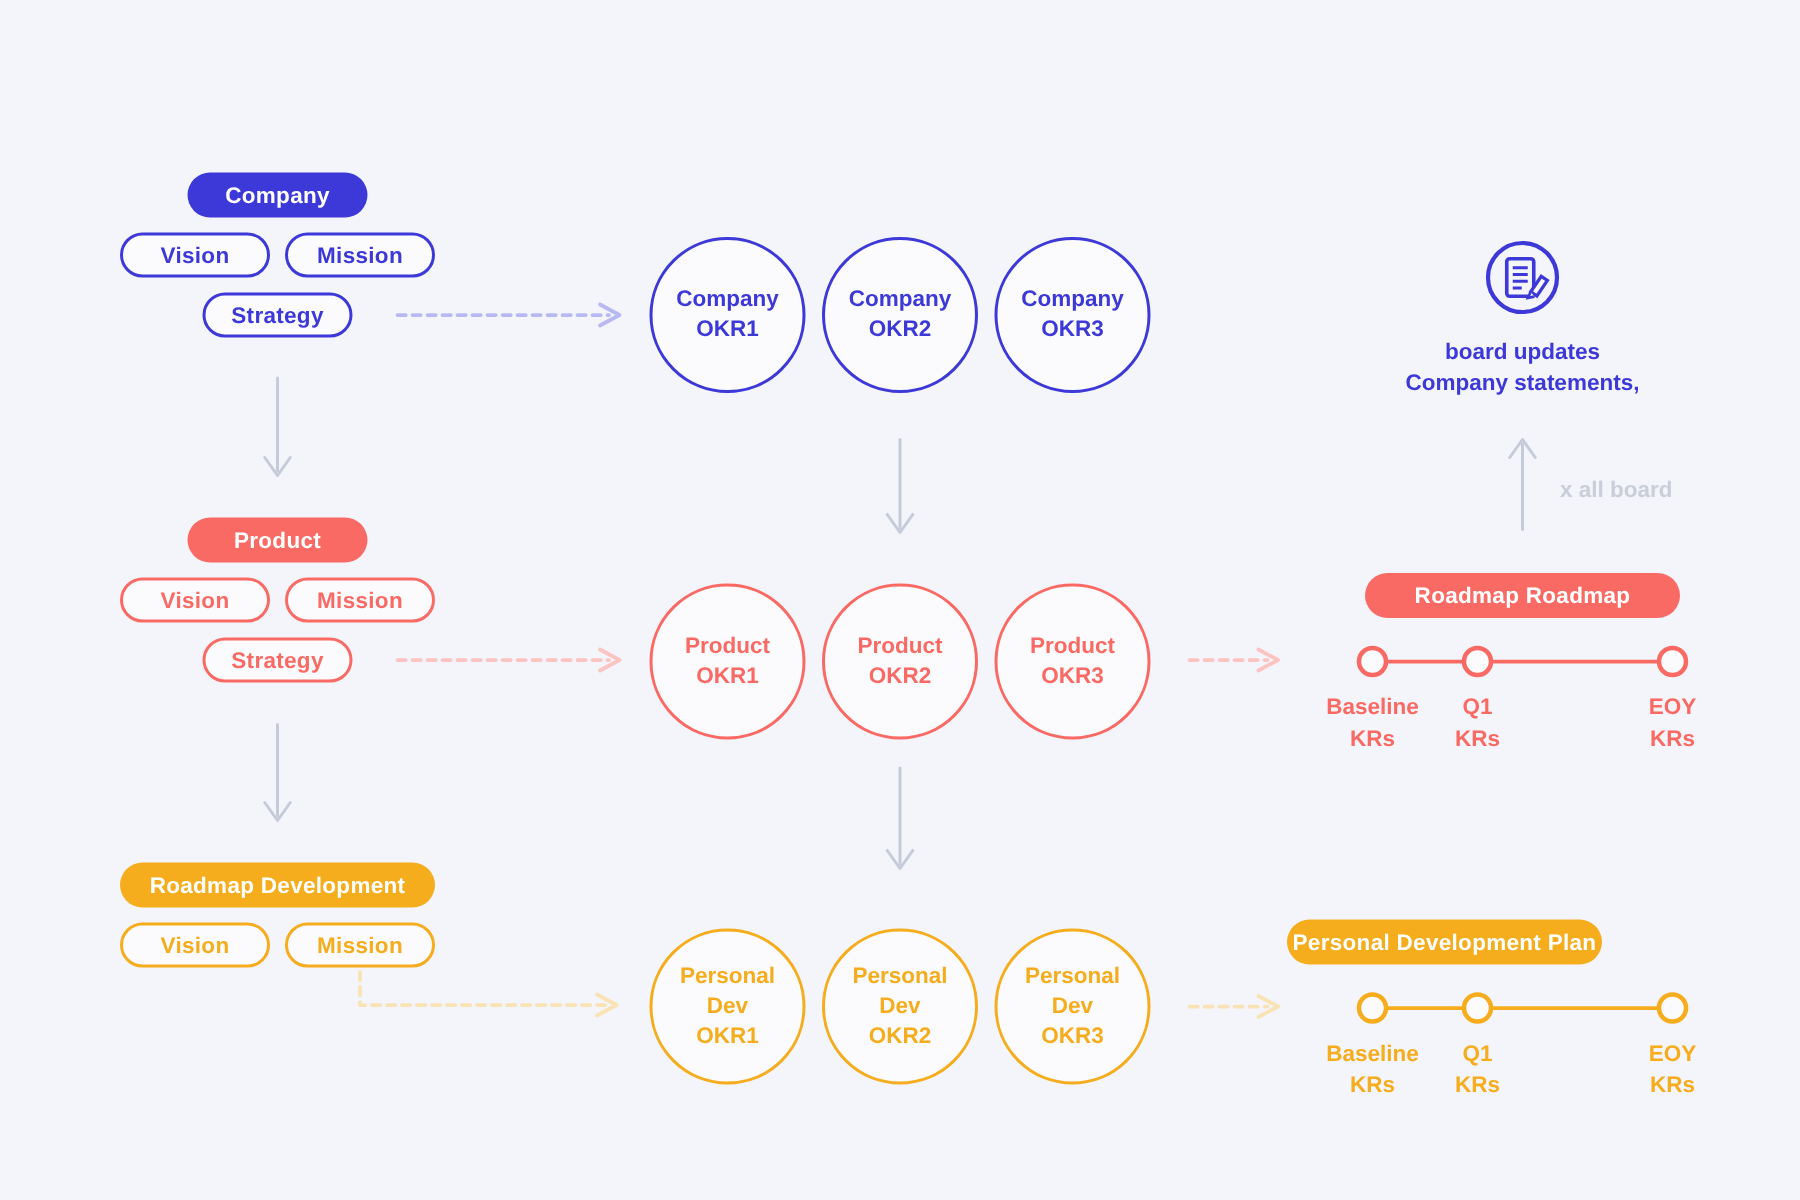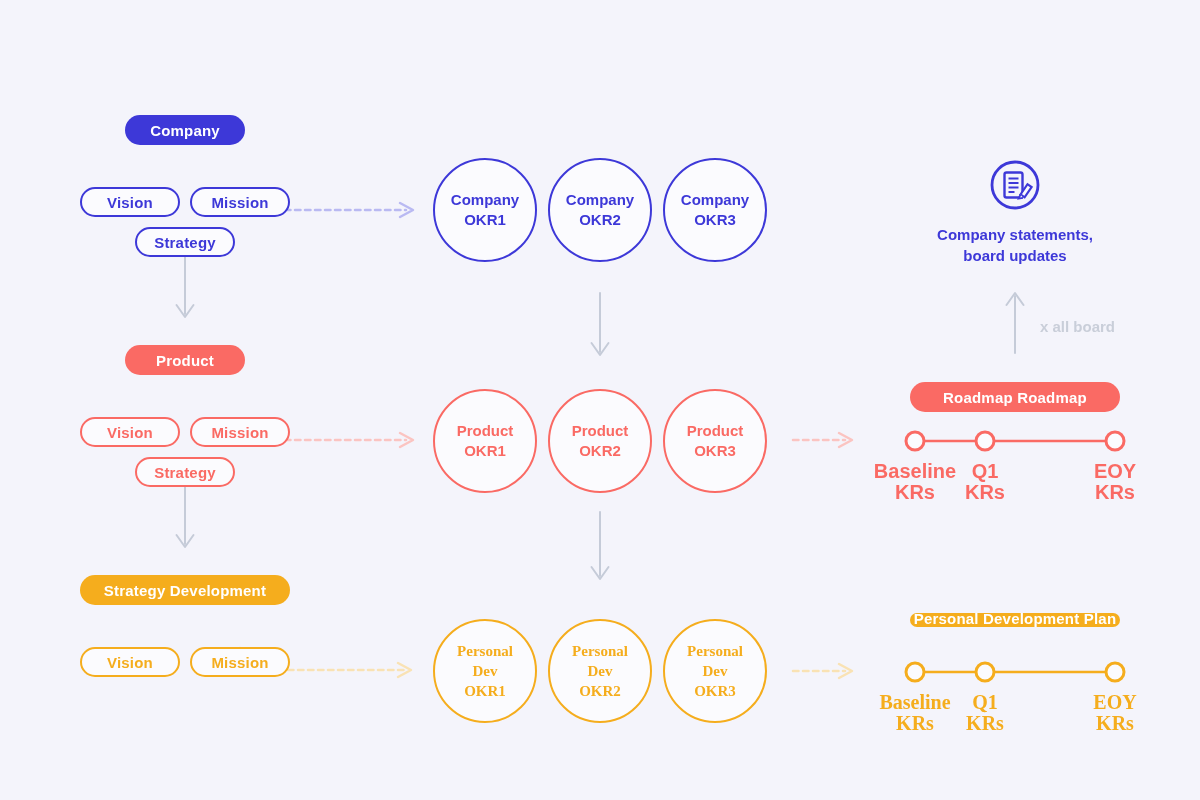--- a/index.html
+++ b/index.html
@@ -9,36 +9,36 @@
   }
   html,body{margin:0;padding:0;background:var(--bg);}
   body{font-family:"Liberation Sans",sans-serif;}
   .canvas{position:relative;width:1200px;height:800px;background:var(--bg);overflow:hidden;}
 
   .pill{position:absolute;display:flex;align-items:center;justify-content:center;
         border-radius:16px;font-weight:bold;font-size:15px;white-space:nowrap;
         box-sizing:border-box;letter-spacing:.2px;}
   .pill.filled{color:#ffffff;border:none;}
   .fill-blue{background:var(--blue);} .fill-coral{background:var(--coral);} .fill-amber{background:var(--amber);}
-  .pill.outline{background:var(--node-fill);border:2px solid;margin-top:32px;}
+  .pill.outline{background:var(--node-fill);border:2px solid;}
   .ol-blue{border-color:var(--blue);color:var(--blue);}
   .ol-coral{border-color:var(--coral);color:var(--coral);}
   .ol-amber{border-color:var(--amber);color:var(--amber);}
 
   .okr{position:absolute;width:104px;height:104px;border-radius:50%;
        background:var(--node-fill);display:flex;flex-direction:column;align-items:center;
        justify-content:center;font-weight:bold;font-size:15px;line-height:20px;
        text-align:center;box-sizing:border-box;border:2.5px solid;}
 
   .caption{position:absolute;font-weight:bold;font-size:15px;line-height:21px;text-align:center;}
-  .c-blue{color:var(--blue);} .c-coral{color:var(--coral);} .c-amber{color:var(--amber);font-family:Liberation Serif, serif;}
+  .c-blue{color:var(--blue);} .c-coral{color:var(--coral);} .c-amber{color:var(--amber);}
   .c-grey{color:var(--grey-text);}
 
   .milestone{position:absolute;width:90px;text-align:center;font-weight:bold;
-             font-size:20px;line-height:21px;}
+             font-size:15px;line-height:21px;}
 
   svg.arrows{position:absolute;left:0;top:0;pointer-events:none;}
   svg.arrows path, svg.arrows line{fill:none;stroke-linecap:round;stroke-linejoin:round;}
   .dashline{stroke-dasharray:5.5 4.5;stroke-width:2.5;}
   .head{stroke-width:2.5;}
   .s-bluedash{stroke:var(--blue-dash);}
   .s-coraldash{stroke:var(--coral-dash);}
   .s-amberdash{stroke:var(--amber-dash);}
   .s-grey{stroke:var(--grey);stroke-width:2;}
   .t-coral line{stroke:var(--coral);stroke-width:2.5;}
@@ -139,22 +139,22 @@
     <circle cx="26" cy="26" r="23" stroke-width="2.8"></circle>
     <rect x="15.5" y="13.5" width="18" height="25" rx="2" stroke-width="2.4"></rect>
     <line x1="19.5" y1="19.5" x2="29.5" y2="19.5" stroke-width="2"></line>
     <line x1="19.5" y1="24" x2="29.5" y2="24" stroke-width="2"></line>
     <line x1="19.5" y1="28.5" x2="29.5" y2="28.5" stroke-width="2"></line>
     <line x1="19.5" y1="33" x2="25.5" y2="33" stroke-width="2"></line>
     <path d="M31.5 35.5 L38.5 25.2 L42.6 28 L35.6 38.3 Z" stroke-width="2.2" style="fill:var(--node-fill)"></path>
     <path d="M31.5 35.5 L29.6 39.6 L34 38.8" stroke-width="1.8" style="fill:var(--node-fill)"></path>
   </svg>
   <div class="caption c-blue" style="left:905px;top:224px;width:220px;">
+    <div>board updates</div>
     <div>Company statements,</div>
-    <div>board updates</div>
   </div>
   <div class="caption c-grey" style="left:1040px;top:316px;text-align:left;">
     <span>x all board</span>
   </div>
 
   <div class="pill filled fill-coral" style="left:125px;top:345px;width:120px;height:30px;">
     <span>Product</span>
   </div>
   <div class="pill outline ol-coral" style="left:80px;top:385px;width:100px;height:30px;">
     <span>Vision</span>
@@ -189,21 +189,21 @@
   <div class="milestone c-coral" style="left:940px;top:461px;">
     <div>Q1</div>
     <div>KRs</div>
   </div>
   <div class="milestone c-coral" style="left:1070px;top:461px;">
     <div>EOY</div>
     <div>KRs</div>
   </div>
 
   <div class="pill filled fill-amber" style="left:80px;top:575px;width:210px;height:30px;">
-    <span>Strategy Development</span>
+    <span>Roadmap Development</span>
   </div>
   <div class="pill outline ol-amber" style="left:80px;top:615px;width:100px;height:30px;">
     <span>Vision</span>
   </div>
   <div class="pill outline ol-amber" style="left:190px;top:615px;width:100px;height:30px;">
     <span>Mission</span>
   </div>
 
   <div class="okr ol-amber c-amber" style="left:433px;top:619px;">
     <div>Personal</div>
@@ -214,21 +214,21 @@
     <div>Personal</div>
     <div>Dev</div>
     <div>OKR2</div>
   </div>
   <div class="okr ol-amber c-amber" style="left:663px;top:619px;">
     <div>Personal</div>
     <div>Dev</div>
     <div>OKR3</div>
   </div>
 
-  <div class="pill filled fill-amber" style="left:910px;top:613px;width:210px;height:14px;align-items:flex-end;">
+  <div class="pill filled fill-amber" style="left:858px;top:613px;width:210px;height:30px;">
     <span>Personal Development Plan</span>
   </div>
   <div class="milestone c-amber" style="left:870px;top:692px;">
     <div>Baseline</div>
     <div>KRs</div>
   </div>
   <div class="milestone c-amber" style="left:940px;top:692px;">
     <div>Q1</div>
     <div>KRs</div>
   </div>

